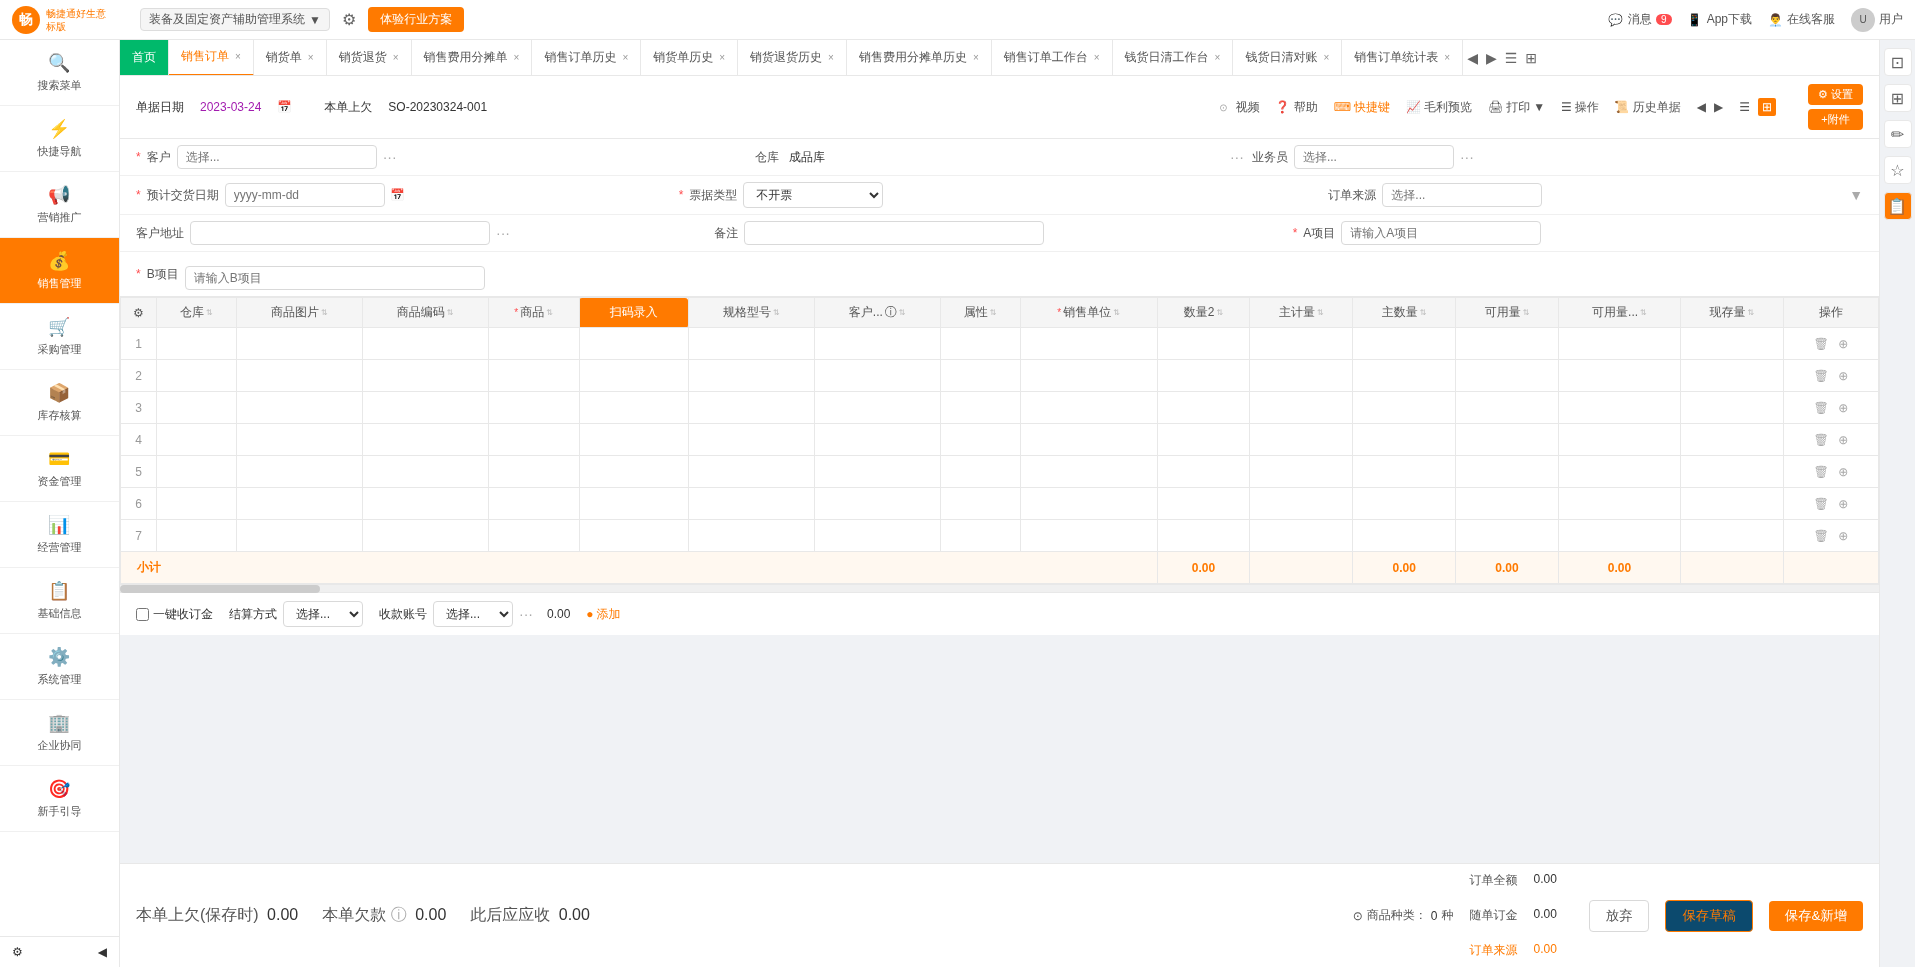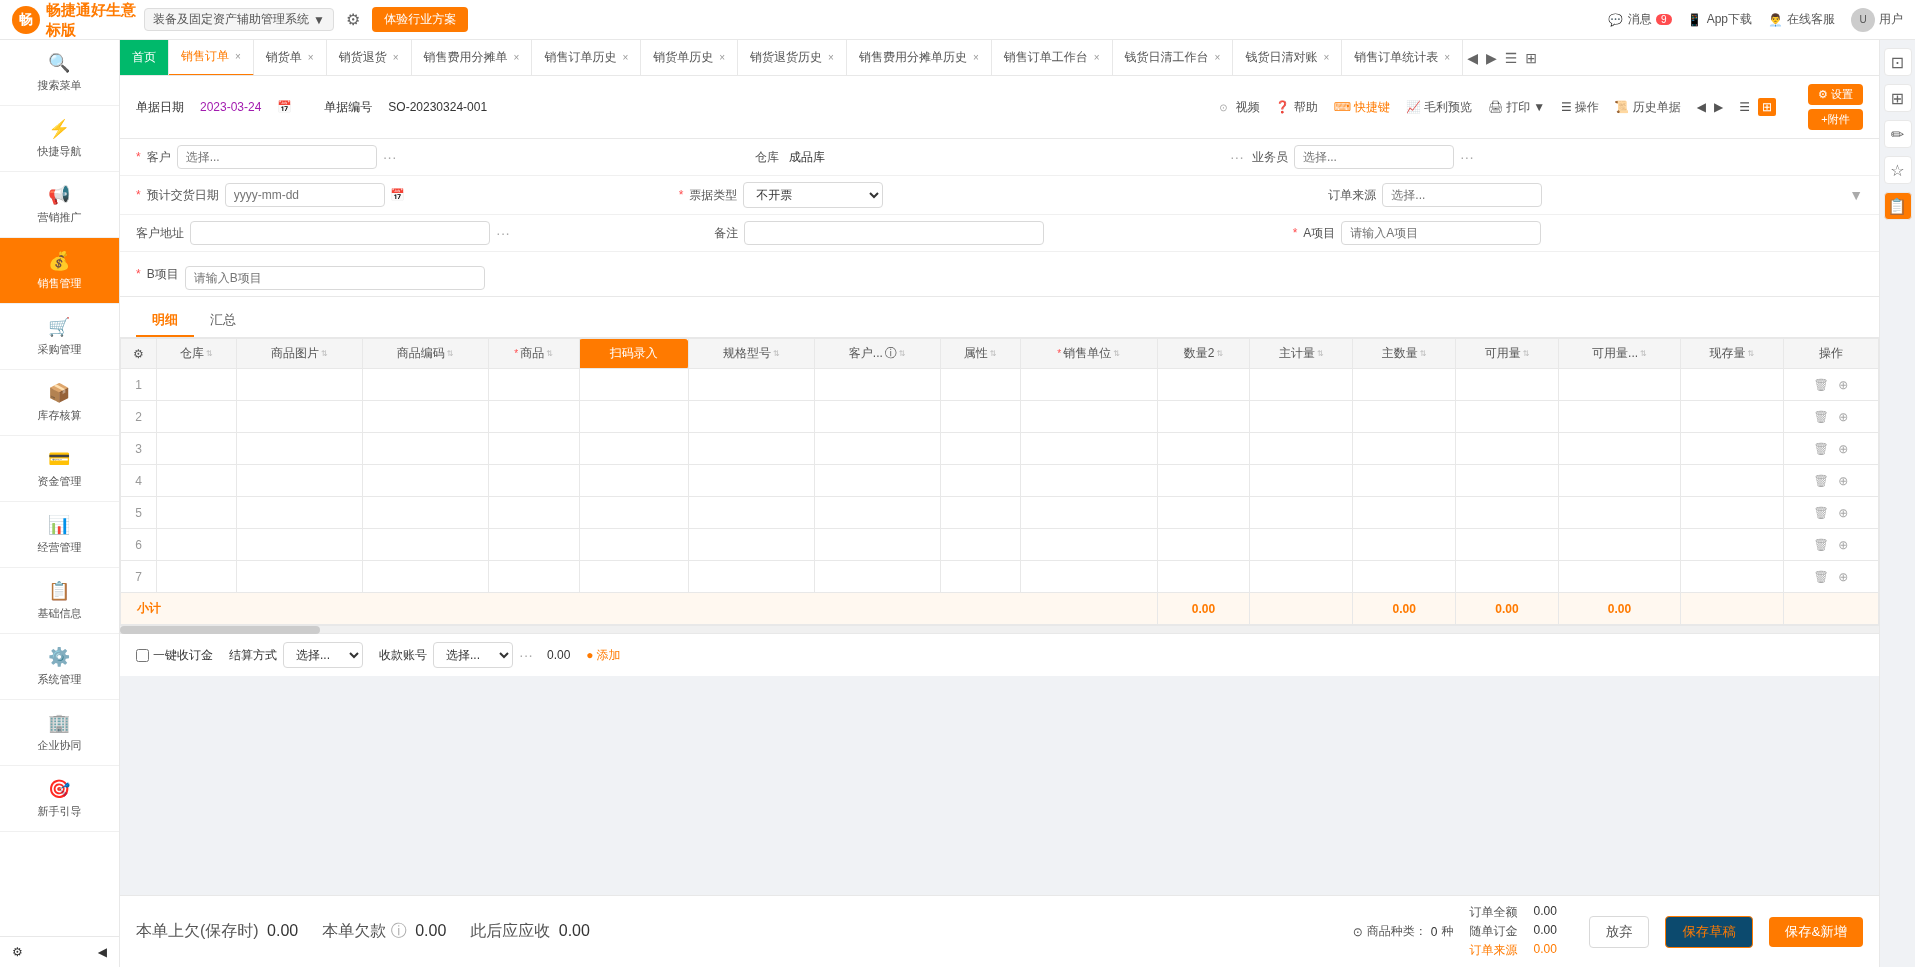--- a/index.html
+++ b/index.html
@@ -3,21 +3,21 @@
   <meta charset="utf-8">
   <style>
     * { box-sizing: border-box; margin: 0; padding: 0; }
     body { font-family: 'Microsoft YaHei', Arial, sans-serif; font-size: 12px; background: #f0f2f5; color: #333; overflow: hidden; }
     
     
     .top-bar { display: flex; align-items: center; background: #fff; height: 40px; padding: 0 12px; border-bottom: 1px solid #e8e8e8; justify-content: space-between; }
     .top-bar-left { display: flex; align-items: center; gap: 8px; }
     .logo-area { display: flex; align-items: center; gap: 6px; min-width: 120px; }
     .logo-icon { width: 28px; height: 28px; background: #ff7a00; border-radius: 50%; display: flex; align-items: center; justify-content: center; color: white; font-size: 14px; font-weight: bold; }
-    .logo-text { font-size: 15px; color: #ff7a00; line-height: 1.3; font-weight: bold; }
+    .logo-text { font-size: 10px; color: #ff7a00; line-height: 1.3; font-weight: normal; }
     .system-selector { display: flex; align-items: center; gap: 4px; background: #f5f5f5; border: 1px solid #ddd; border-radius: 4px; padding: 2px 8px; cursor: pointer; font-size: 12px; color: #555; }
     .btn-solution { background: #ff7a00; color: white; border: none; border-radius: 4px; padding: 4px 12px; cursor: pointer; font-size: 12px; }
     .gear-btn { background: none; border: none; cursor: pointer; color: #666; font-size: 16px; padding: 4px; }
     .top-bar-right { display: flex; align-items: center; gap: 16px; color: #555; font-size: 12px; }
     .top-right-item { display: flex; align-items: center; gap: 4px; cursor: pointer; }
     .badge { background: #ff4d4f; color: white; border-radius: 10px; padding: 0 5px; font-size: 10px; min-width: 16px; text-align: center; }
     .avatar { width: 24px; height: 24px; background: #ccc; border-radius: 50%; display: flex; align-items: center; justify-content: center; font-size: 10px; }
 
     
     .layout { display: flex; height: calc(100vh - 40px); }
@@ -74,21 +74,21 @@
     
     
     .bottom-area { background: #fff; border-top: 1px solid #e8e8e8; padding: 8px 16px; display: flex; align-items: center; gap: 16px; }
     .checkbox-label { display: flex; align-items: center; gap: 4px; cursor: pointer; }
     .bottom-field { display: flex; align-items: center; gap: 6px; }
     .add-btn { color: #ff7a00; cursor: pointer; display: flex; align-items: center; gap: 3px; }
     
     
     .footer { background: #fff; border-top: 1px solid #e8e8e8; padding: 8px 16px; display: flex; align-items: center; justify-content: space-between; }
     .footer-left { display: flex; gap: 24px; color: #555; font-size: 16px; }
-    .footer-right-summary { display: flex; flex-direction: column; align-items: flex-end; gap: 2px; font-size: 12px; color: #555; margin-right: 16px; }
+    .footer-right-summary { display: flex; flex-direction: column; align-items: flex-end; gap: 18px; font-size: 12px; color: #555; margin-right: 16px; }
     .footer-right-summary .row { display: flex; justify-content: space-between; gap: 16px; }
     .footer-right-summary .val { color: #333; }
     .btn-discard { border: 1px solid #d9d9d9; background: #fff; padding: 6px 16px; border-radius: 4px; cursor: pointer; color: #555; }
     .btn-save-draft { border: 1px solid #ff7a00; background: #0c4a6e; padding: 6px 16px; border-radius: 4px; cursor: pointer; color: #ff7a00; }
     .btn-save-new { background: #ff7a00; color: white; border: none; padding: 6px 16px; border-radius: 4px; cursor: pointer; }
     
     
     .right-panel { width: 36px; background: #f0f2f5; border-left: 1px solid #e8e8e8; display: flex; flex-direction: column; align-items: center; padding: 8px 0; gap: 8px; }
     .right-panel-btn { width: 28px; height: 28px; display: flex; align-items: center; justify-content: center; cursor: pointer; color: #666; font-size: 16px; background: #fff; border: 1px solid #e8e8e8; border-radius: 4px; }
 
@@ -245,21 +245,21 @@
       <div class="tab-nav">⊞</div>
     </div>
 
     <div class="top-content">
       <div class="form-section">
 
         <div class="form-header" style="padding: 8px 16px;">
           <span>单据日期</span>
           <span style="color:#a21caf; font-weight:500;">2023-03-24</span>
           <span style="cursor:pointer; color:#aaa;">📅</span>
-          <span style="margin-left:16px;">单据编号</span>
+          <span style="margin-left:16px;">本单上欠</span>
           <span style="color:#333;">SO-20230324-001</span>
 
           <div class="form-header-actions">
             <span style="color:#aaa; font-size:10px;">⊙</span>
             <span class="header-action-btn">视频</span>
             <span class="header-action-btn" style="margin-left:8px;">
               <span>❓</span>
               <span>帮助</span>
             </span>
             <span class="header-action-btn orange" style="margin-left:8px;">
@@ -358,24 +358,20 @@
         </div>
 
         <div class="form-row" style="padding: 6px 16px; border-bottom: 1px solid #e8e8e8;">
           <div class="form-field">
             <span class="required">*</span>
             <span class="form-label">B项目</span>
             <input class="form-input" placeholder="请输入B项目" style="max-width: 300px; margin-top: 8px;">
           </div>
         </div>
 
-        <div class="form-tabs" style="padding: 0 16px;">
-          <div class="form-tab active">明细</div>
-          <div class="form-tab">汇总</div>
-        </div>
 
         <div class="table-area">
           <table>
             <thead>
               <tr>
                 <th style="width:36px;">
                   <span>⚙</span>
                 </th>
                 <th>
                   <div class="th-sortable">

